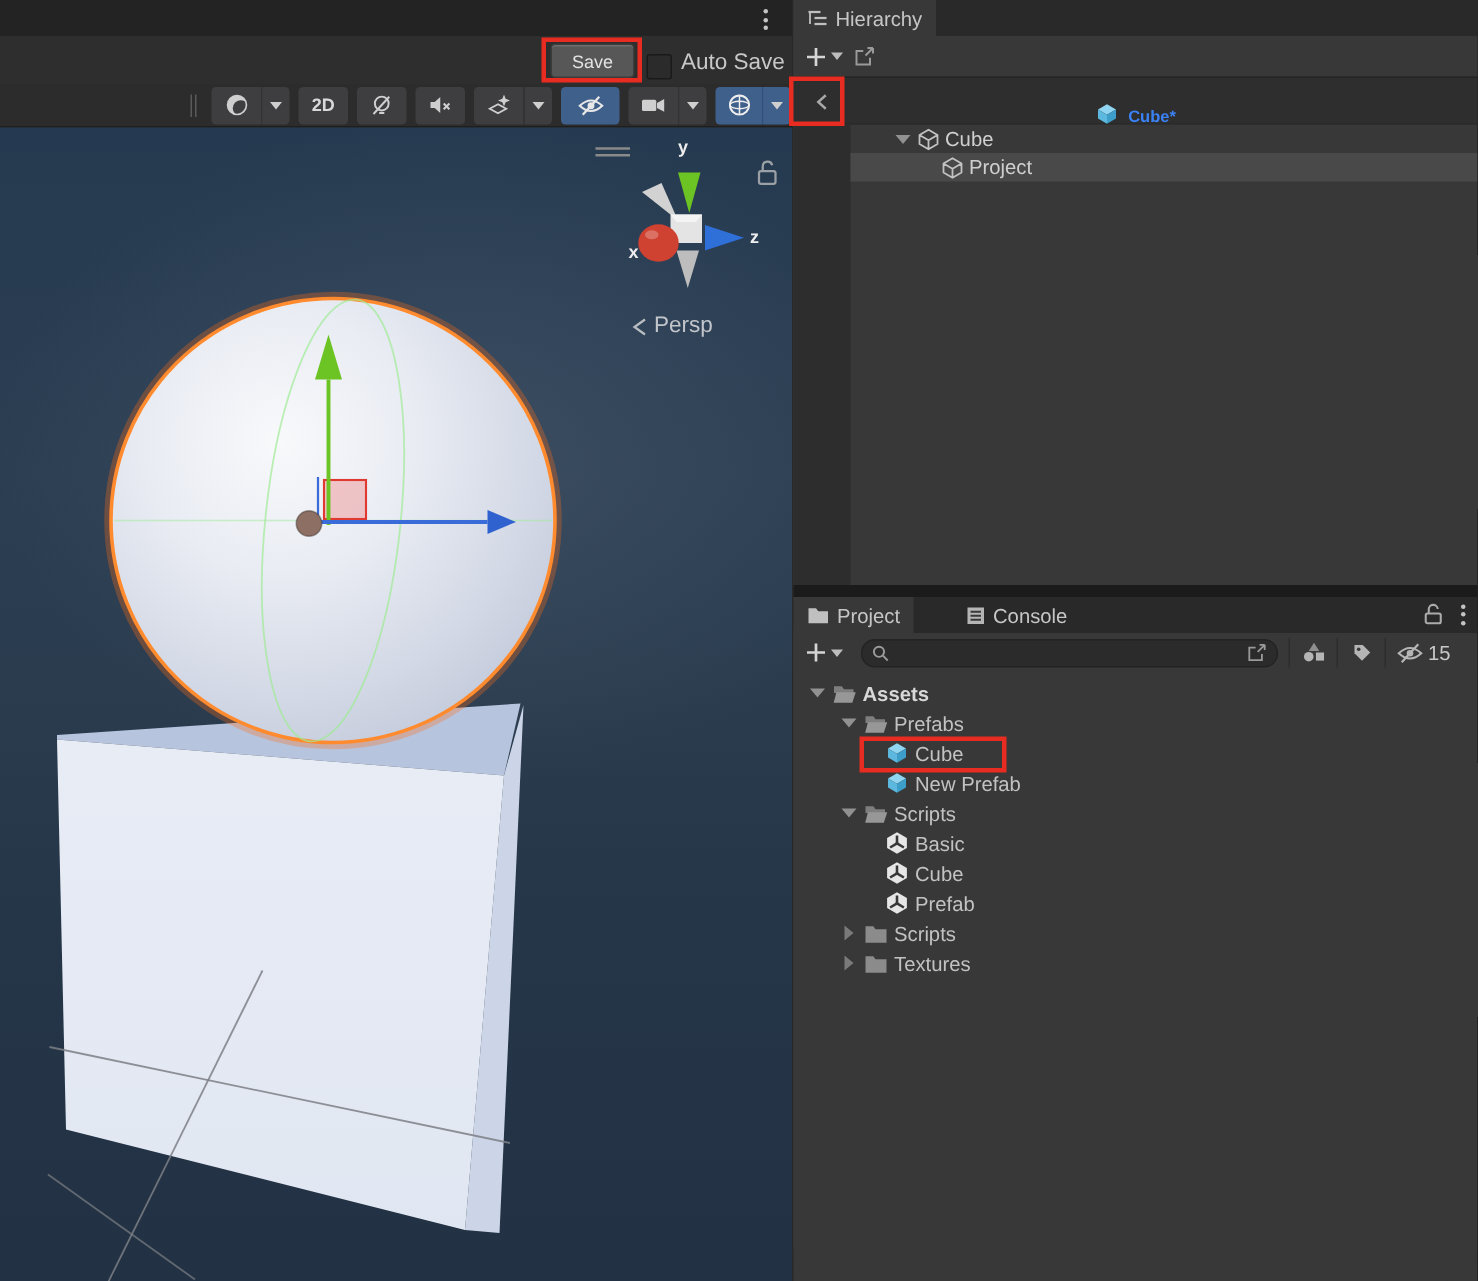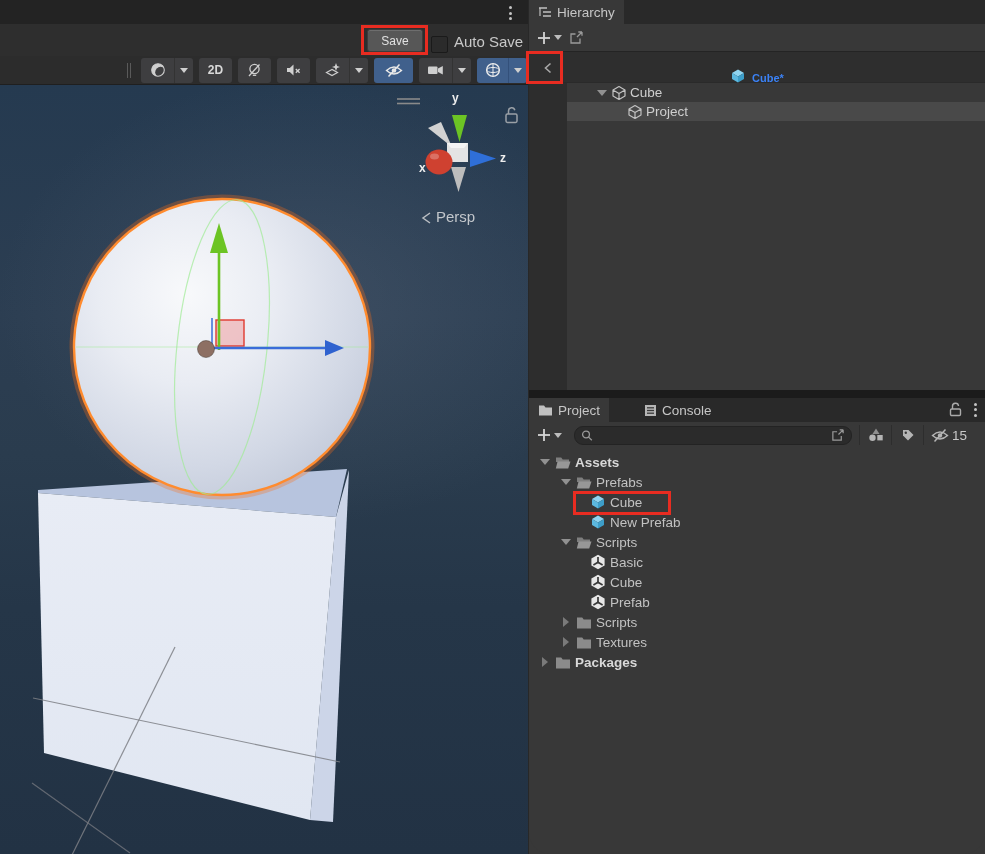--- a/index.html
+++ b/index.html
@@ -548,30 +548,20 @@
           <div class="prow">
             <span style="width:27px;flex:0 0 27px"></span>
             <span class="tri-r"></span>
             <span class="icon16">
               <svg width="16" height="13" viewBox="0 0 16 13">
      <path d="M1 1.5 h5.2 l1.5 2 H15 v9 H1 Z" fill="#8b8b8b"></path>
               </svg>
             </span>
             <span class="lbl">Textures</span>
           </div>
-          <div class="prow">
-            <span style="width:6px;flex:0 0 6px"></span>
-            <span class="tri-r"></span>
-            <span class="icon16">
-              <svg width="16" height="13" viewBox="0 0 16 13">
-     <path d="M1 1.5 h5.2 l1.5 2 H15 v9 H1 Z" fill="#8b8b8b"></path>
-              </svg>
-            </span>
-            <span class="lbl bold">Packages</span>
-          </div>
         </div>
     </div>
   </div>
 
   <div class="anno" id="anno-save"></div>
   <div class="anno" id="anno-back"></div>
   <div class="anno" id="anno-cube"></div>
 
 </div>
 

